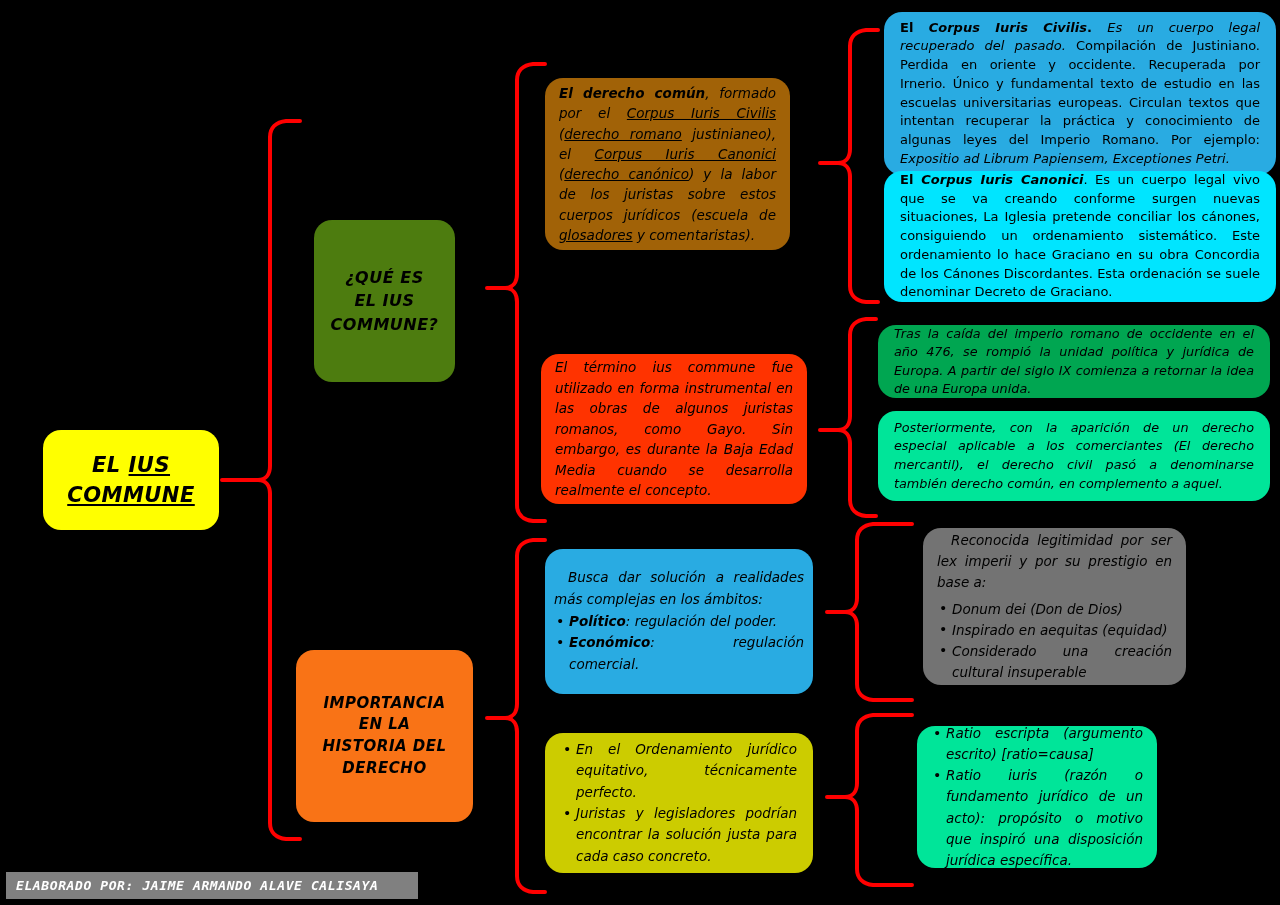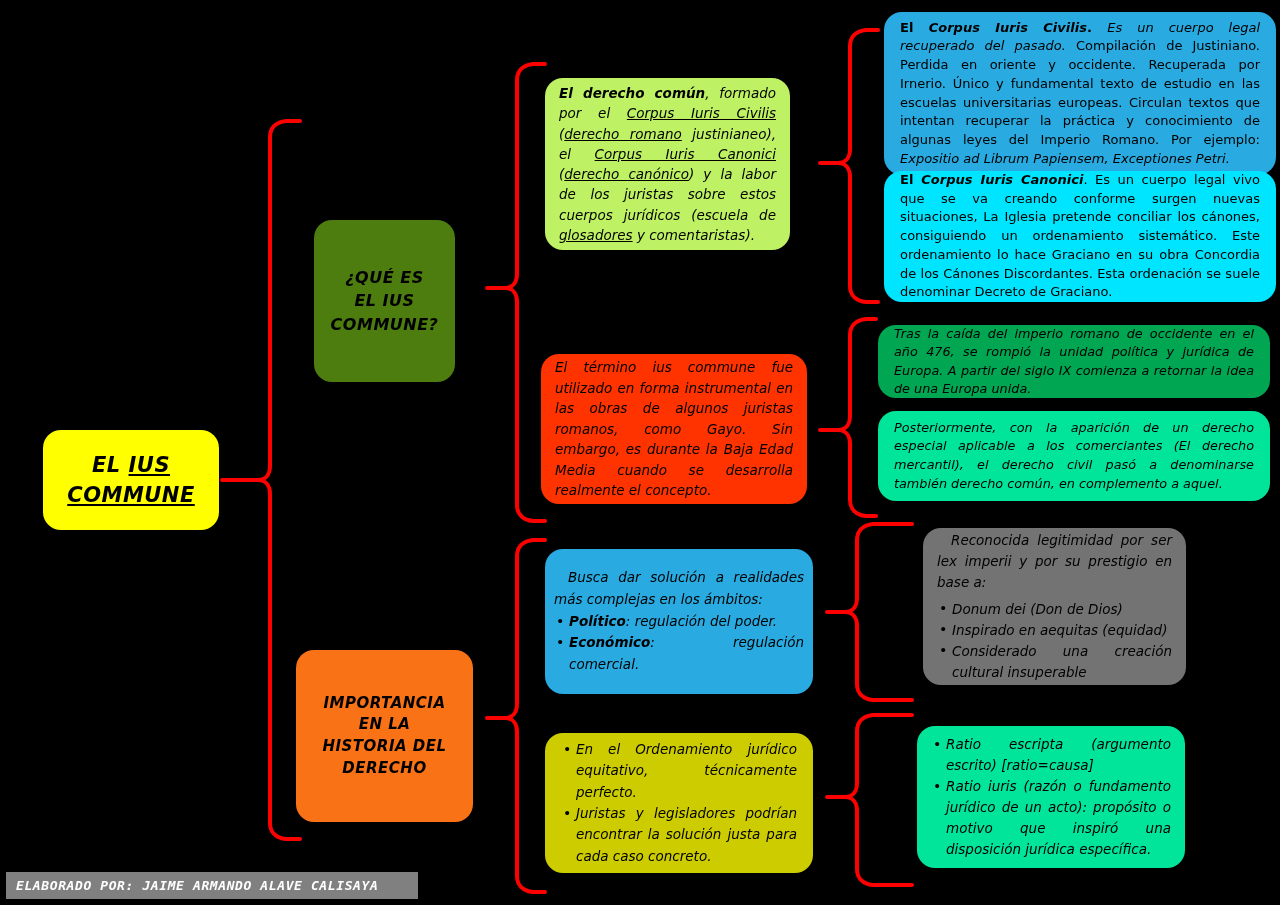--- a/index.html
+++ b/index.html
@@ -127,21 +127,21 @@
     <span class="ln">COMMUNE?</span>
   </div>
 
   <div class="node head" style="left:296px; top:650px; width:177px; height:172px; background:#f97316; font-size:15px;">
     <span class="ln">IMPORTANCIA</span>
     <span class="ln">EN LA</span>
     <span class="ln">HISTORIA DEL</span>
     <span class="ln">DERECHO</span>
   </div>
 
-  <div class="node body" style="left:545px; top:78px; width:245px; height:172px; background:#bef264; font-size:13.5px; line-height:1.50;">
+  <div class="node body" style="left:545px; top:78px; width:245px; height:172px; background:#a16207; font-size:13.5px; line-height:1.50;">
     <p><span class="b">El </span><span class="b">derecho común</span><span>, formado por el </span><span class="u">Corpus Iuris Civilis</span><span> (</span><span class="u">derecho romano</span><span> justinianeo), el </span><span class="u">Corpus Iuris Canonici</span><span> (</span><span class="u">derecho canónico</span><span>) y la labor de los juristas sobre estos cuerpos jurídicos (escuela de </span><span class="u">glosadores</span><span> y comentaristas).</span></p>
   </div>
 
   <div class="node body" style="left:541px; top:354px; width:266px; height:150px; background:#FF3300; font-size:13.5px; line-height:1.52;">
     <p>El término ius commune fue utilizado en forma instrumental en las obras de algunos juristas romanos, como Gayo. Sin embargo, es durante la Baja Edad Media cuando se desarrolla realmente el concepto.</p>
   </div>
 
   <div class="node body" style="left:884px; top:12px; width:392px; height:163px; background:#29ABE2; font-size:13px; line-height:1.44; padding:12px 16px;">
     <p><span class="b" style="font-style:normal;">El </span><span class="b">Corpus Iuris Civilis</span><span class="b" style="font-style:normal;">. </span><span>Es un cuerpo legal recuperado del pasado.</span><span style="font-style:normal;"> Compilación de Justiniano. Perdida en oriente y occidente. Recuperada por Irnerio. Único y fundamental texto de estudio en las escuelas universitarias europeas. Circulan textos que intentan recuperar la práctica y conocimiento de algunas leyes del Imperio Romano. Por ejemplo: </span><span>Expositio ad Librum Papiensem, Exceptiones Petri.</span></p>
   </div>
@@ -175,21 +175,21 @@
     </ul>
   </div>
 
   <div class="node body" style="left:545px; top:733px; width:268px; height:140px; background:#CCCC00; font-size:13.5px; line-height:1.58; padding:14px 16px;">
     <ul>
       <li>En el Ordenamiento jurídico equitativo, técnicamente perfecto.</li>
       <li>Juristas y legisladores podrían encontrar la solución justa para cada caso concreto.</li>
     </ul>
   </div>
 
-  <div class="node body" style="left:917px; top:726px; width:268px; height:142px; background:#00E599; font-size:13.5px; line-height:1.56; padding:12px 14px;">
+  <div class="node body" style="left:917px; top:726px; width:240px; height:142px; background:#00E599; font-size:13.5px; line-height:1.56; padding:12px 14px;">
     <ul>
       <li>Ratio escripta (argumento escrito) [ratio=causa]</li>
       <li>Ratio iuris (razón o fundamento jurídico de un acto): propósito o motivo que inspiró una disposición jurídica específica.</li>
     </ul>
   </div>
 
   <div id="footer" style="left:6px; top:872px; width:412px; height:27px; padding-left:10px; font-size:13px;">
     <span>ELABORADO POR: JAIME ARMANDO ALAVE CALISAYA</span>
   </div>
 

